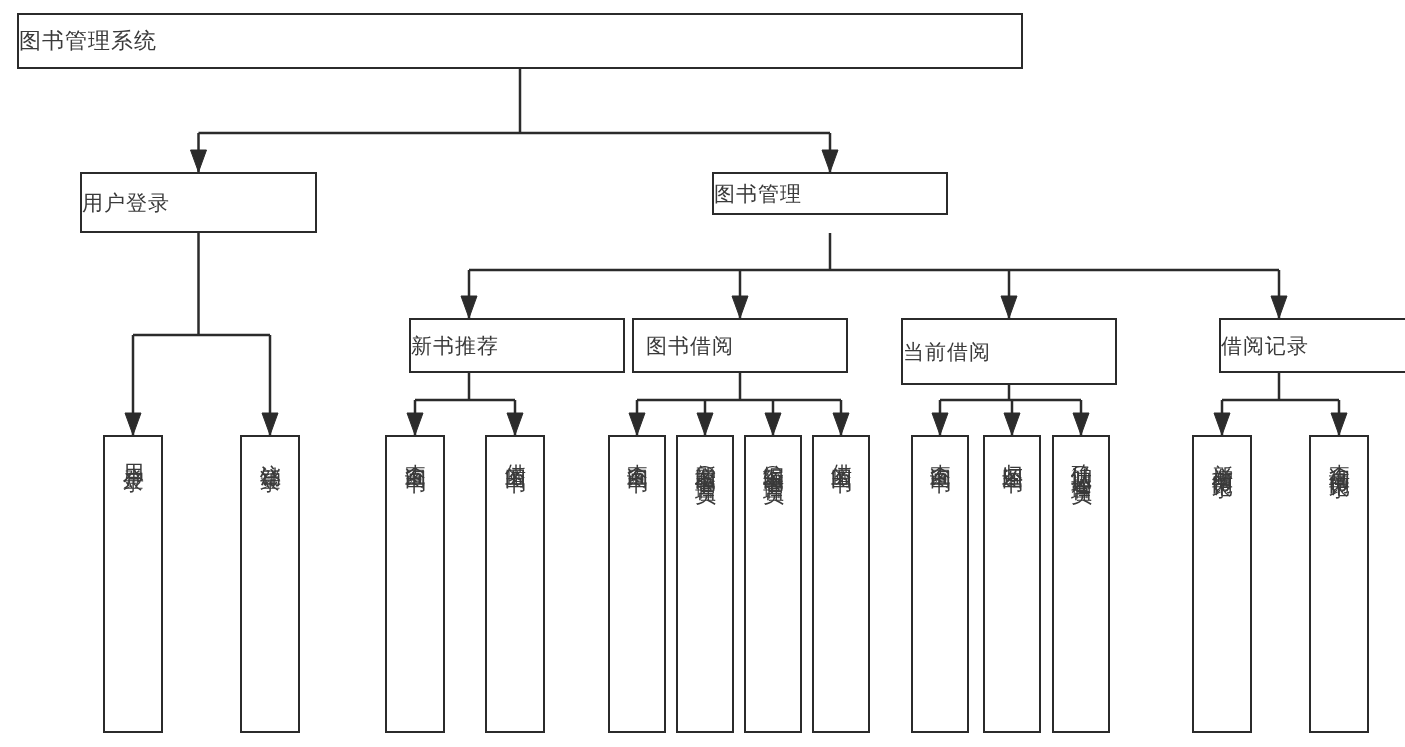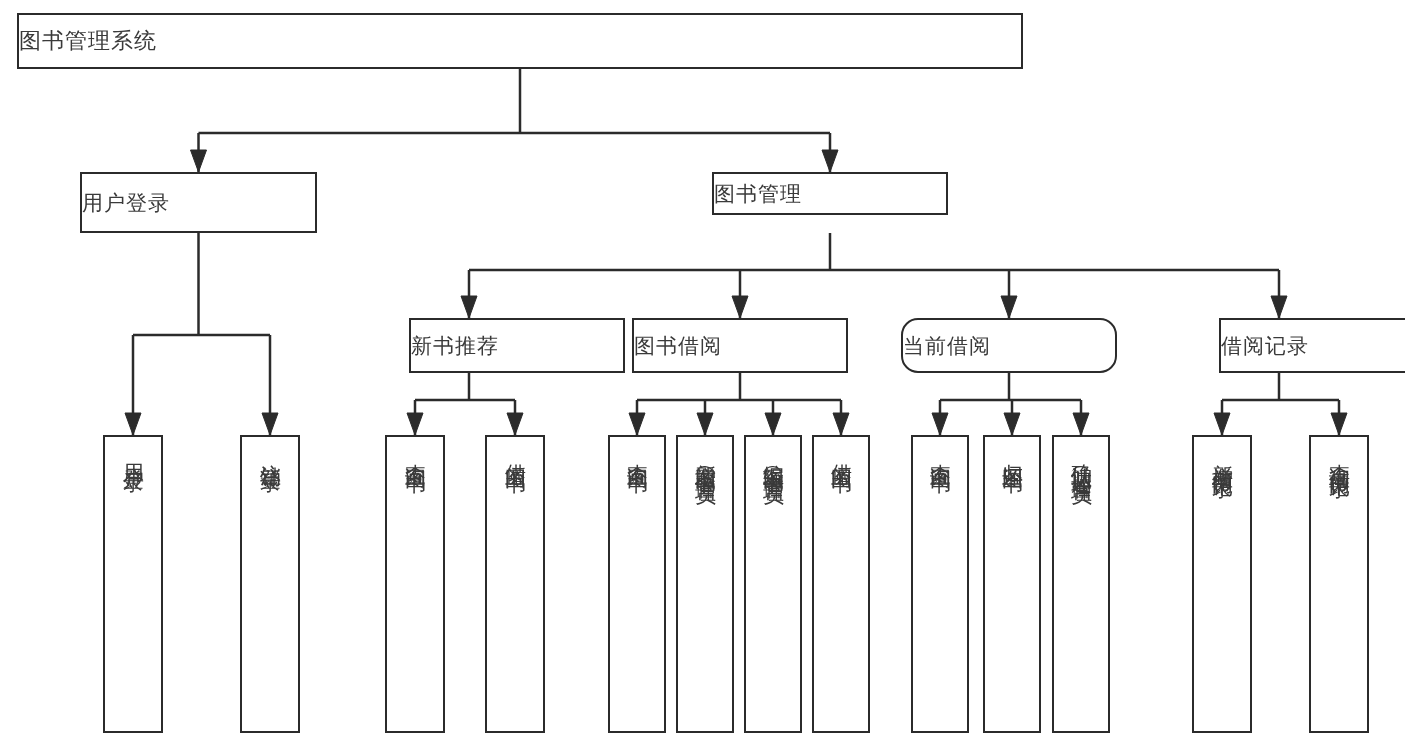--- a/index.html
+++ b/index.html
@@ -134,24 +134,24 @@
       </div>
       <div class="node" style="left: 80px; top: 172px; width: 237px; height: 61px;">
         <span class="node-label">用户登录</span>
       </div>
       <div class="node" style="left: 712px; top: 172px; width: 236px; height: 43px;">
         <span class="node-label">图书管理</span>
       </div>
       <div class="node" style="left: 361px; top: 318px; width: 216px; height: 55px; margin-left: 48px;">
         <span class="node-label">新书推荐</span>
       </div>
-      <div class="node" style="left: 632px; top: 318px; width: 216px; height: 55px;">
+      <div class="node" style="left: 632px; top: 318px; width: 216px; height: 55px; padding-left: 12px;">
         <span class="node-label">图书借阅</span>
       </div>
-      <div class="node" style="left: 901px; top: 318px; width: 216px; height: 55px; border-radius: 17px;">
+      <div class="node" style="left: 901px; top: 318px; width: 216px; height: 67px;">
         <span class="node-label">当前借阅</span>
       </div>
       <div class="node" style="left: 1219px; top: 318px; width: 229px; height: 55px;">
         <span class="node-label">借阅记录</span>
       </div>
       <div class="node leaf" style="left: 103px; top: 435px; width: 60px; height: 298px;">
         <span class="node-label">用户登录</span>
       </div>
       <div class="node leaf" style="left: 240px; top: 435px; width: 60px; height: 298px;">
         <span class="node-label">注销登录</span>

